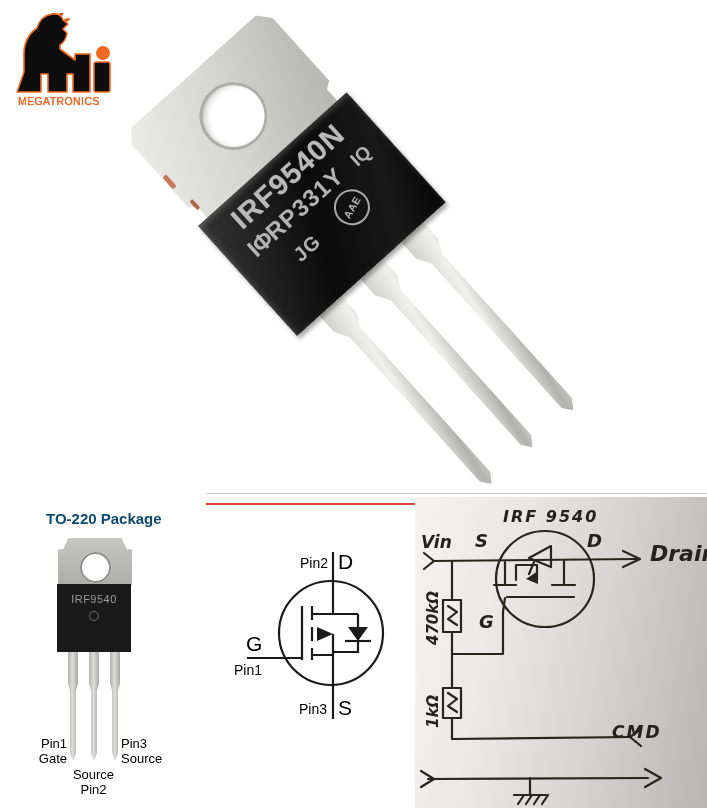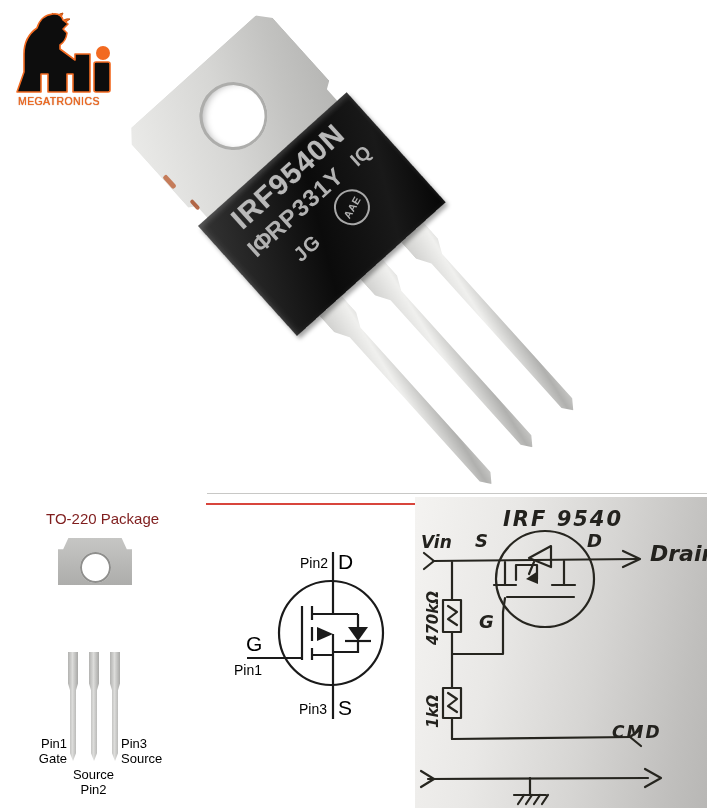--- a/index.html
+++ b/index.html
@@ -34,21 +34,21 @@
          display:flex;align-items:center;justify-content:center;font-size:10.5px;font-weight:bold;
          color:#b2b2b2;transform:rotate(-18deg);letter-spacing:.5px;}
   .pkg-leg{position:absolute;top:266px;width:30px;height:240px;
            background:linear-gradient(100deg,#cfcfcd,#f0f0ee 40%,#b0b0ae 75%,#dadad8);
            clip-path:polygon(0 0,100% 0,100% 9%,76% 15%,76% 96%,52% 100%,28% 96%,28% 15%,0 9%);
            filter:drop-shadow(1px 1px 1px rgba(0,0,0,.25));}
   
   .gray-line{position:absolute;left:207px;top:493px;width:500px;height:1px;background:#c8c8c6;}
   .red-line{position:absolute;left:206px;top:503px;width:357px;height:2px;background:#d8453c;}
   
-  .pd-title{position:absolute;left:46px;top:510px;font-size:15px;color:#7f1d1d;}
+  .pd-title{position:absolute;left:46px;top:510px;font-size:15px;color:#0c4a6e;font-weight:bold;}
   .pd-type{position:absolute;left:136px;top:564px;width:86px;text-align:center;font-size:15px;line-height:17px;color:#000;}
   .pd-tab{position:absolute;left:58px;top:538px;width:74px;height:47px;
           background:linear-gradient(180deg,#c6c6c4,#adadab);
           clip-path:polygon(0 24%,7% 24%,14% 0,86% 0,93% 24%,100% 24%,100% 100%,0 100%);}
   .pd-hole{position:absolute;left:80px;top:552px;width:31px;height:31px;border-radius:50%;
            background:#fff;box-shadow:inset 0 0 0 2px #8f8f8d;}
   .pd-body{position:absolute;left:57px;top:584px;width:74px;height:68px;background:#1a1a1a;}
   .pd-chip-label{display:block;text-align:center;margin-top:9px;font-size:11px;color:#9a9a9a;letter-spacing:.5px;}
   .pd-ring{position:absolute;left:32px;top:27px;width:8px;height:8px;border:1.5px solid #6f6f6f;border-radius:50%;}
   .pd-leg{position:absolute;top:652px;width:10px;height:109px;
@@ -101,20 +101,24 @@
       </div>
     </div>
   </div>
 
   <div class="gray-line"></div>
   <div class="red-line"></div>
 
   <span class="pd-title">TO-220 Package</span>
   <div class="pd-tab"></div>
   <div class="pd-hole"></div>
+  <div class="pd-body">
+    <span class="pd-chip-label">IRF9540</span>
+    <div class="pd-ring"></div>
+  </div>
   <div class="pd-leg" style="left:68px;"></div>
   <div class="pd-leg" style="left:89px;"></div>
   <div class="pd-leg" style="left:110px;"></div>
   <div class="pd-lbl" style="left:30px;top:736px;width:37px;text-align:right;">
     <span>Pin1</span><br>
     <span>Gate</span>
   </div>
   <div class="pd-lbl" style="left:121px;top:736px;width:45px;">
     <span>Pin3</span><br>
     <span>Source</span>
@@ -170,21 +174,21 @@
       <path d="M452,739 L631,737"></path>
       <path d="M641,729 L630,737 L641,746"></path>
       <path d="M428,779 L648,778"></path>
       <path d="M421,771 L434,779 L421,787"></path>
       <path d="M645,769 L661,778 L645,787"></path>
       <path d="M530,778 V795"></path>
       <path d="M514,795 H546 M518,804 L524,795 M526,804 L532,795 M534,804 L540,795 M542,804 L548,795"></path>
     </g>
     <path d="M538,571 L526,579 L538,584 Z" fill="#26251f"></path>
   </svg>
-  <span class="hw" style="left:503px;top:507px;font-size:21px;letter-spacing:2px;">IRF 9540</span>
+  <span class="hw" style="left:503px;top:507px;font-size:16px;letter-spacing:2px;">IRF 9540</span>
   <span class="hw" style="left:421px;top:532px;font-size:17px;">Vin</span>
   <span class="hw" style="left:475px;top:530px;font-size:18px;">S</span>
   <span class="hw" style="left:587px;top:530px;font-size:18px;">D</span>
   <span class="hw" style="left:650px;top:541px;font-size:22px;">Drain</span>
   <span class="hw" style="left:479px;top:611px;font-size:18px;">G</span>
   <span class="hw hw-rot" style="left:424px;top:645px;font-size:15px;">470kΩ</span>
   <span class="hw hw-rot" style="left:424px;top:728px;font-size:15px;">1kΩ</span>
   <span class="hw" style="left:612px;top:722px;font-size:17px;letter-spacing:2px;">CMD</span>
 
 </div>

